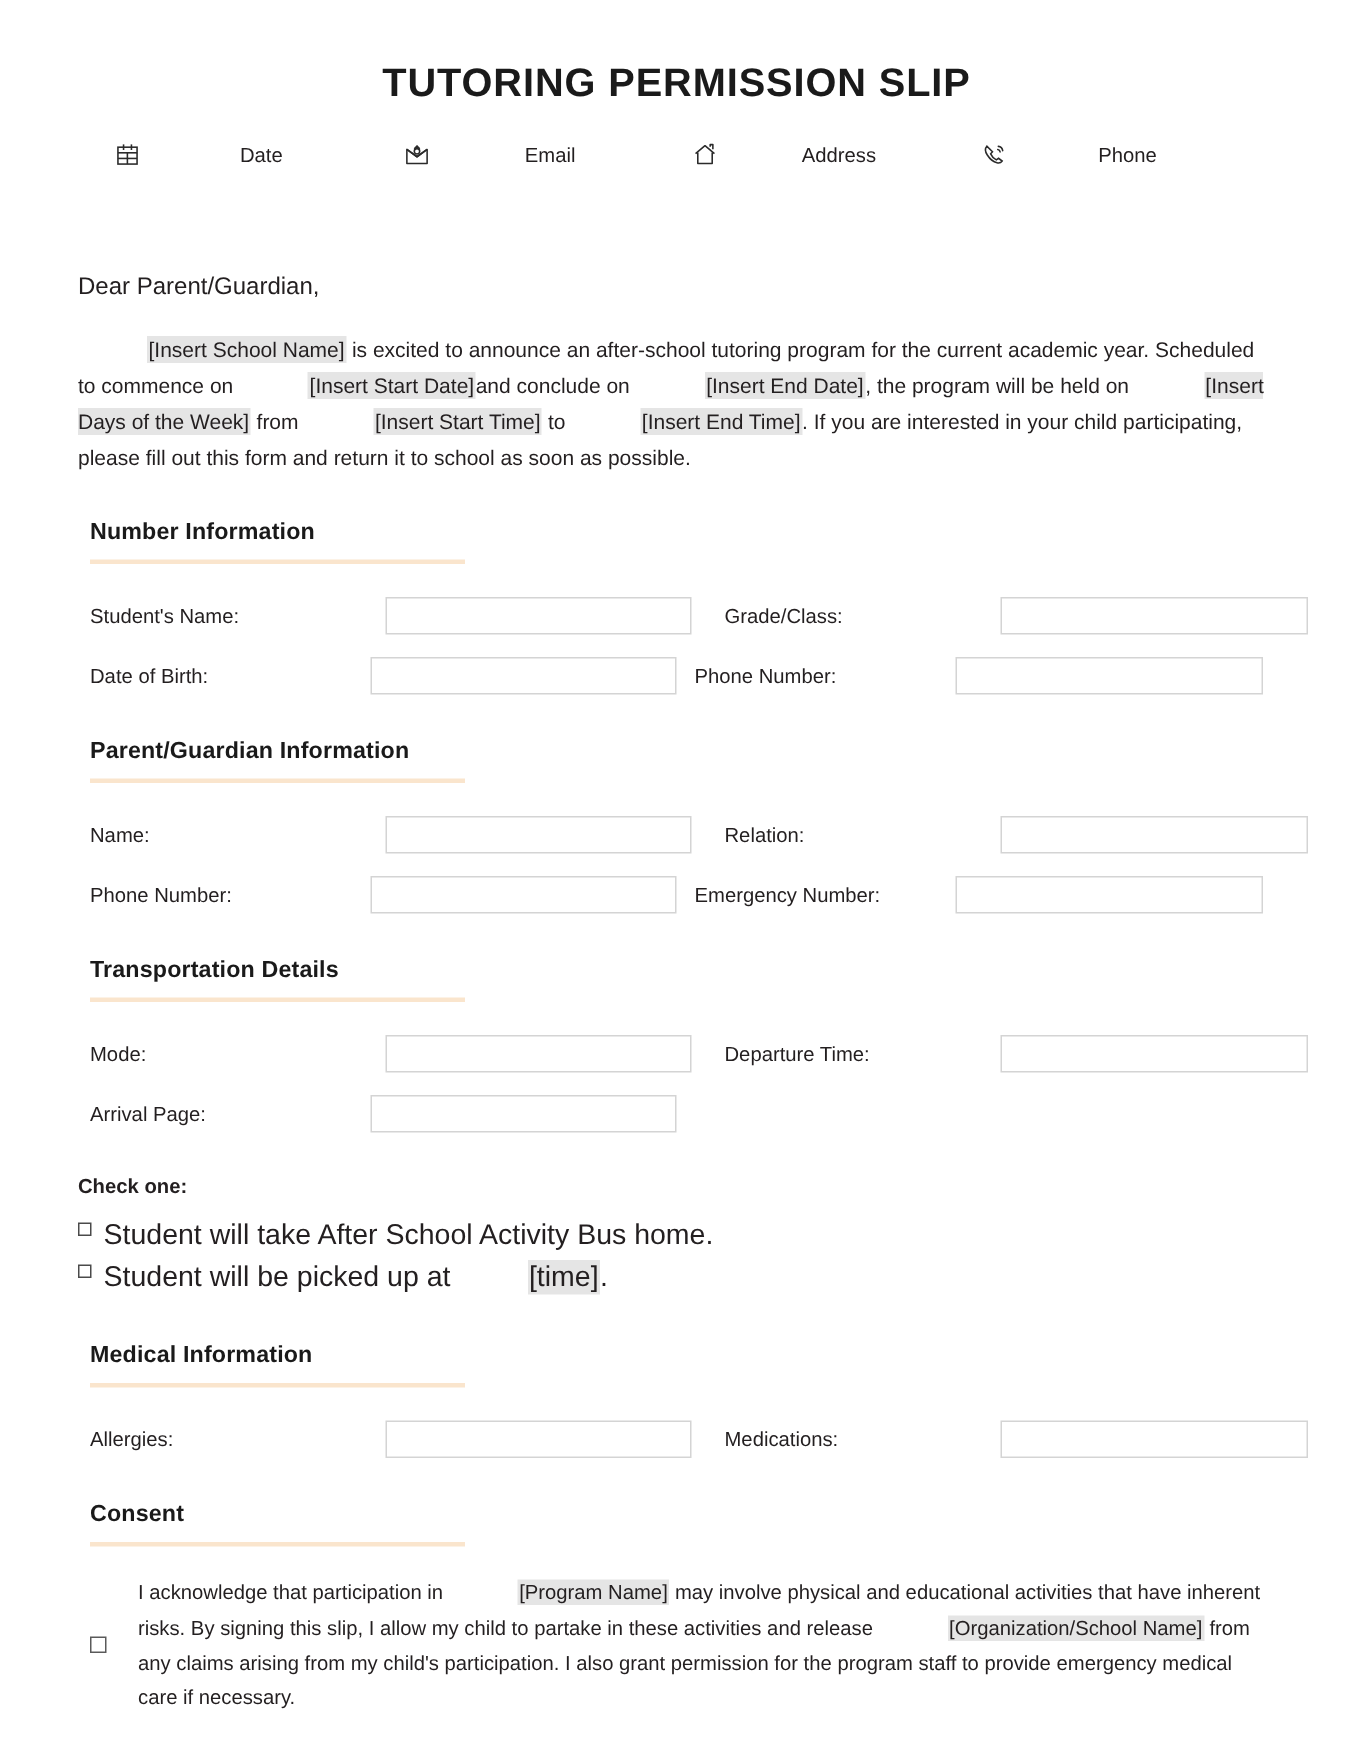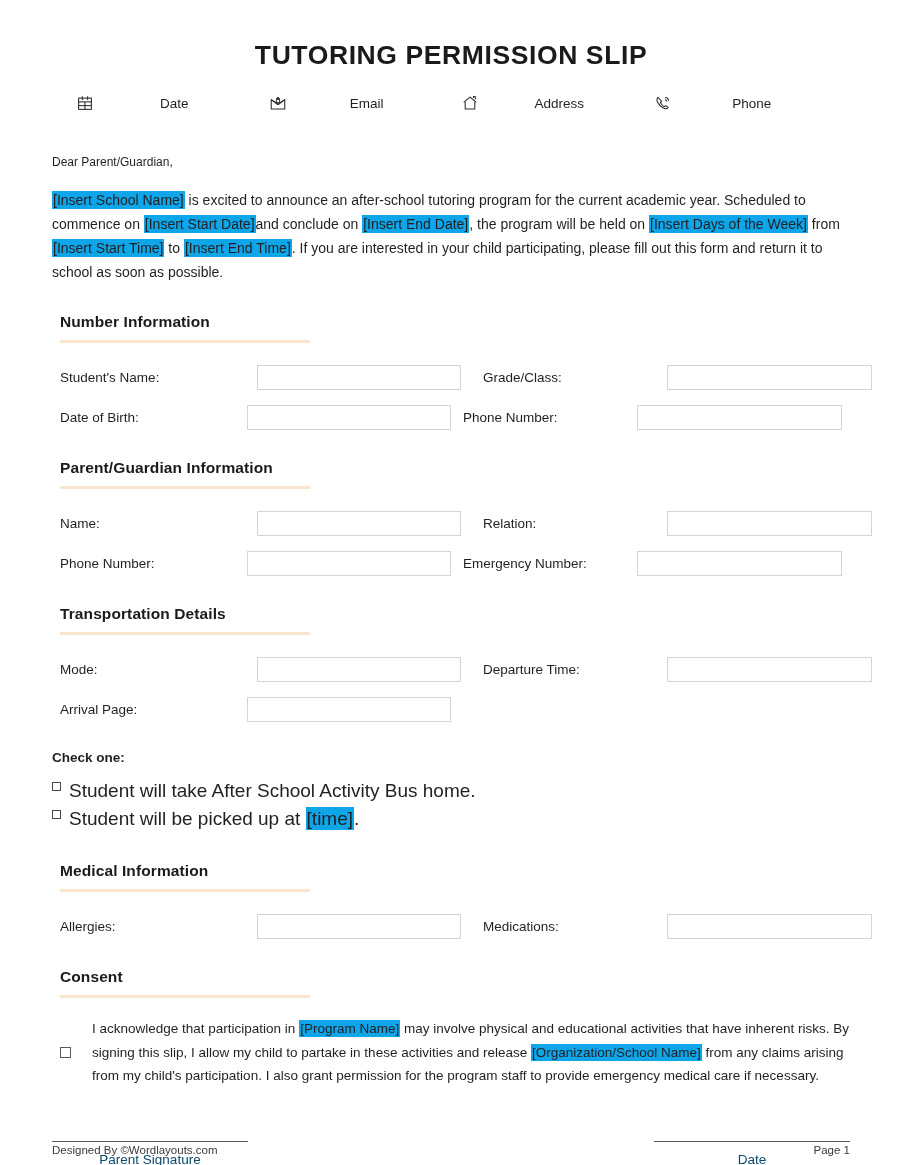--- a/index.html
+++ b/index.html
@@ -67,33 +67,34 @@
   .contact-label {
     flex: 1 1 auto;
     text-align: center;
     font-size: 13.5px;
     color: #231f20;
     padding-right: 14px;
   }
 
   
   .salutation {
-    font-size: 12px;
-    margin-top: 39px;
+    font-size: 16px;
+    margin-top: 66px;
     line-height: 1.5;
   }
   .intro {
     font-size: 14px;
     margin-top: 17px;
     line-height: 1.72;
     max-width: 800px;
   }
   .ph {
-    background: #0ea5e9;
+    background: #e5e5e5;
     padding: 1px 1px;
+    margin-left: 46px;
   }
 
   
   .section-head {
     margin-top: 29px;
     margin-bottom: 0;
     padding-left: 8px;
   }
   .section-head .st {
     font-size: 15.5px;
@@ -361,17 +362,13 @@
       <div class="sig-label">Parent Signature</div>
     </div>
     <div class="sig-col right">
       <div class="sig-line"></div>
       <div class="sig-label">Date</div>
     </div>
   </div>
 
  </div>
 
- <div class="footer">
-   <span>Designed By ©Wordlayouts.com</span>
-   <span>Page 1</span>
- </div>
 </div>
 
 </body></html>

